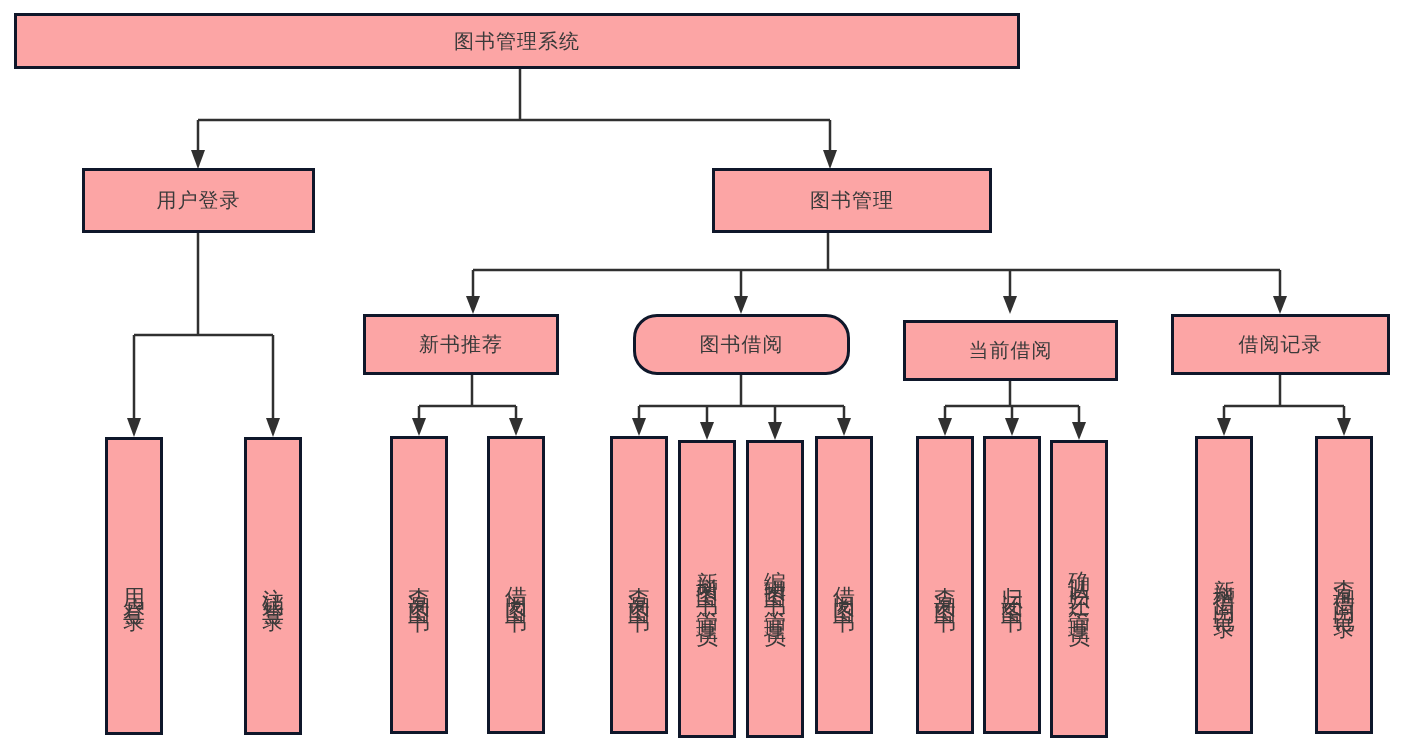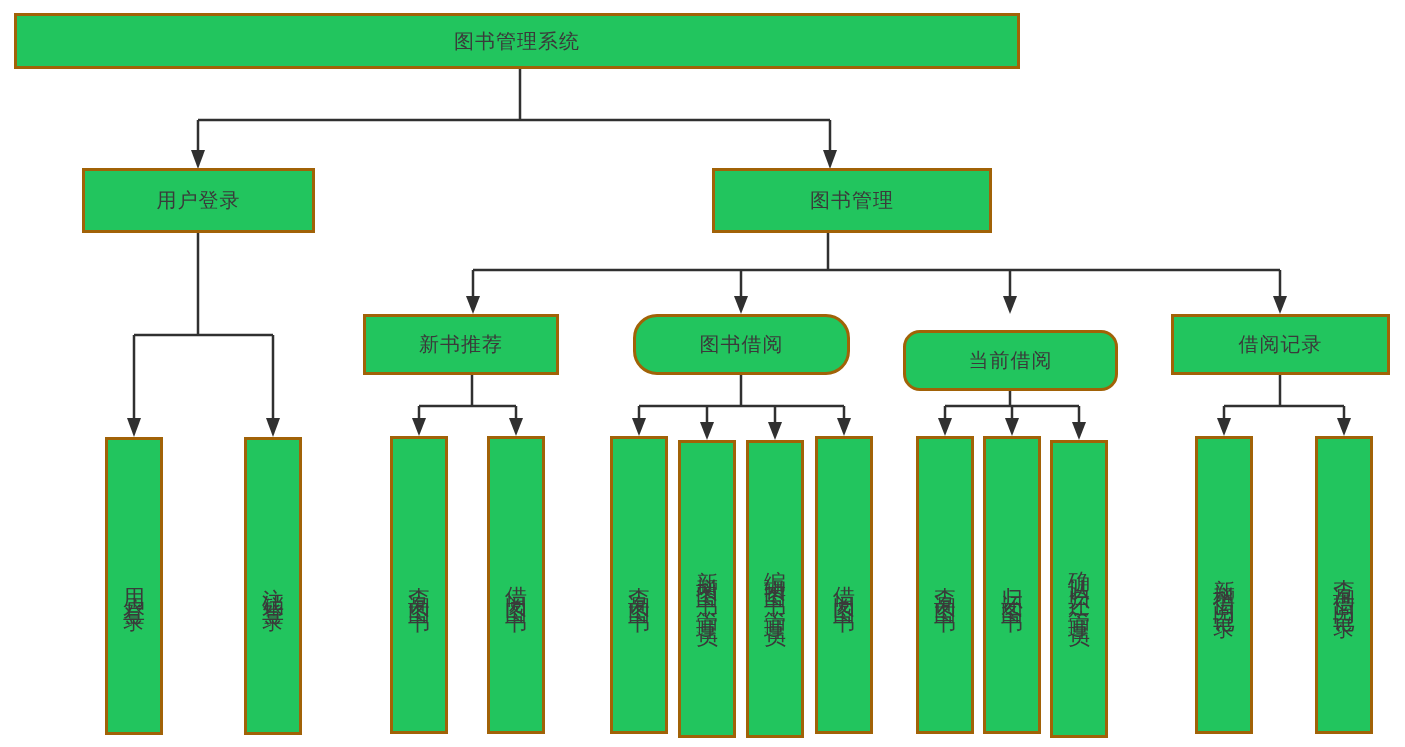--- a/index.html
+++ b/index.html
@@ -2,38 +2,38 @@
 <html><head>
 <meta charset="utf-8">
 <style>
   html,body{margin:0;padding:0;background:#fff;}
   .stage{
     position:relative;width:1405px;height:747px;background:#ffffff;
     font-family:"Liberation Sans","DejaVu Sans",sans-serif;overflow:hidden;
   }
   .stage svg{position:absolute;left:0;top:0;}
   .node{
-    position:absolute;box-sizing:border-box;background:#22c55e;
-    border:3px solid #a16207;color:#3a3a3a;
+    position:absolute;box-sizing:border-box;background:#fca5a5;
+    border:3px solid #0f172a;color:#3a3a3a;
     display:flex;align-items:center;justify-content:center;
     text-align:center;
   }
   .h-node{font-size:20px;letter-spacing:1px;white-space:nowrap;}
   .v-node{
     writing-mode:vertical-rl;text-orientation:mixed;
     font-size:22px;letter-spacing:8px;line-height:1;
     width:58px;height:298px;
   }
   
   .n-root{left:14px;top:13px;width:1006px;height:56px;}
   .n-user-login{left:82px;top:168px;width:233px;height:65px;}
   .n-book-mgmt{left:712px;top:168px;width:280px;height:65px;}
   .n-new-book-rec{left:363px;top:314px;width:196px;height:61px;}
   .n-book-borrow{left:633px;top:314px;width:217px;height:61px;border-radius:24px;}
-  .n-current-borrow{left:903px;top:330px;width:215px;height:61px;border-radius:17px;}
+  .n-current-borrow{left:903px;top:320px;width:215px;height:61px;}
   .n-borrow-record{left:1171px;top:314px;width:219px;height:61px;}
   
   .l-user-login{left:105px;top:437px;}
   .l-logout{left:244px;top:437px;}
   .l-nbr-query{left:390px;top:436px;}
   .l-nbr-borrow{left:487px;top:436px;}
   .l-bb-query{left:610px;top:436px;}
   .l-bb-add{left:678px;top:440px;}
   .l-bb-edit{left:746px;top:440px;}
   .l-bb-borrow{left:815px;top:436px;}

